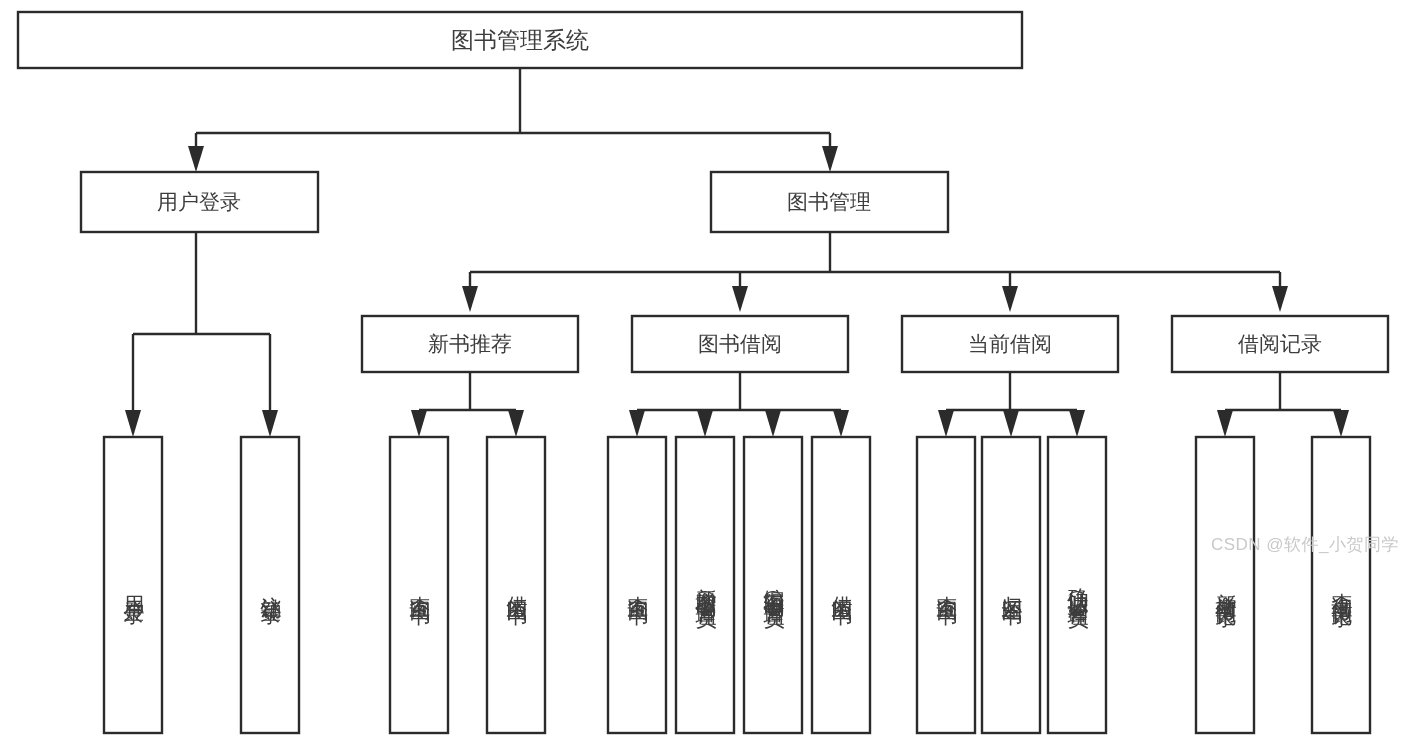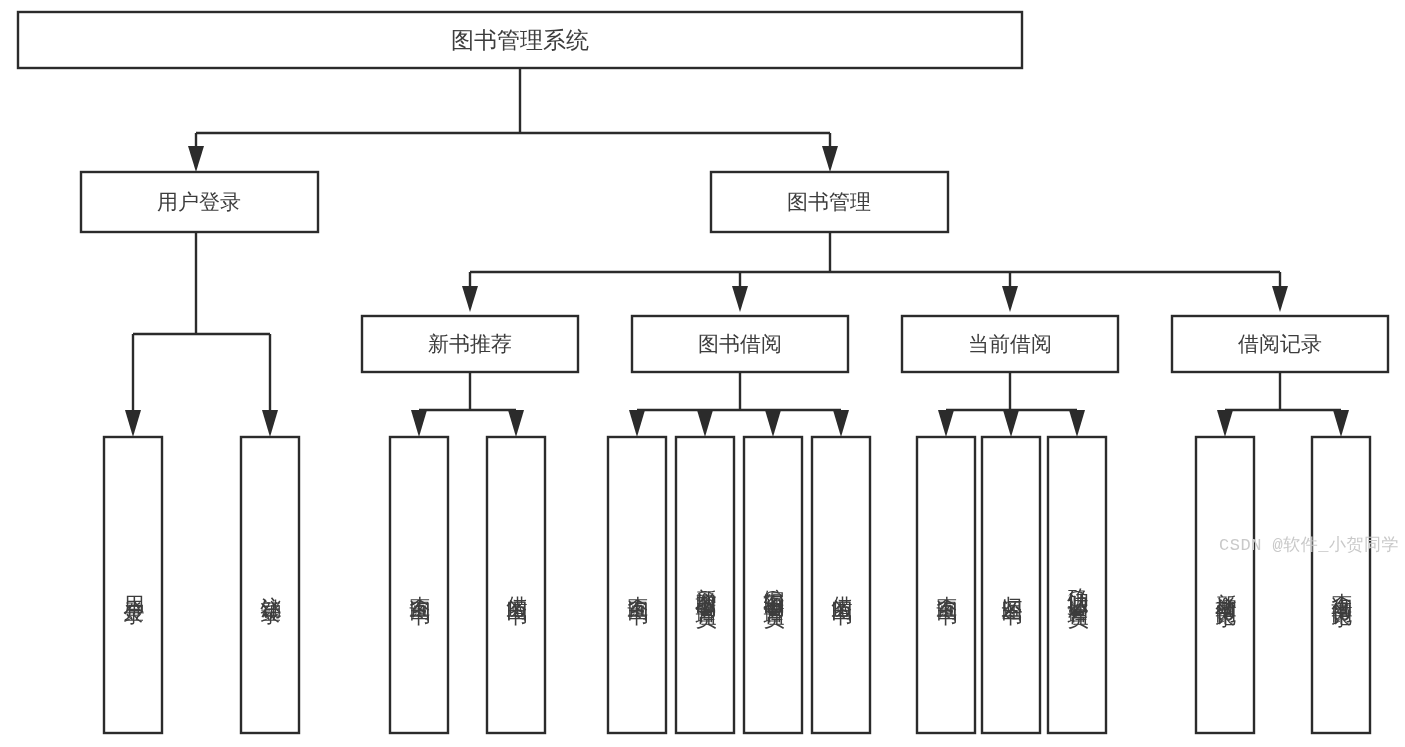--- a/index.html
+++ b/index.html
@@ -56,21 +56,21 @@
     fill: none;
   }
   .arrow-head {
     fill: #2b2b2b;
     stroke: none;
   }
   .watermark {
     position: absolute;
     right: 6px;
     bottom: 6px;
-    font-family: Liberation Mono, monospace;
+    font-family: Liberation Sans, sans-serif;
     font-size: 17px;
     color: #c9c9c9;
     white-space: nowrap;
     letter-spacing: 0.5px;
   }
 </style>
 </head>
 <body>
 
 <div id="diagram-root">

